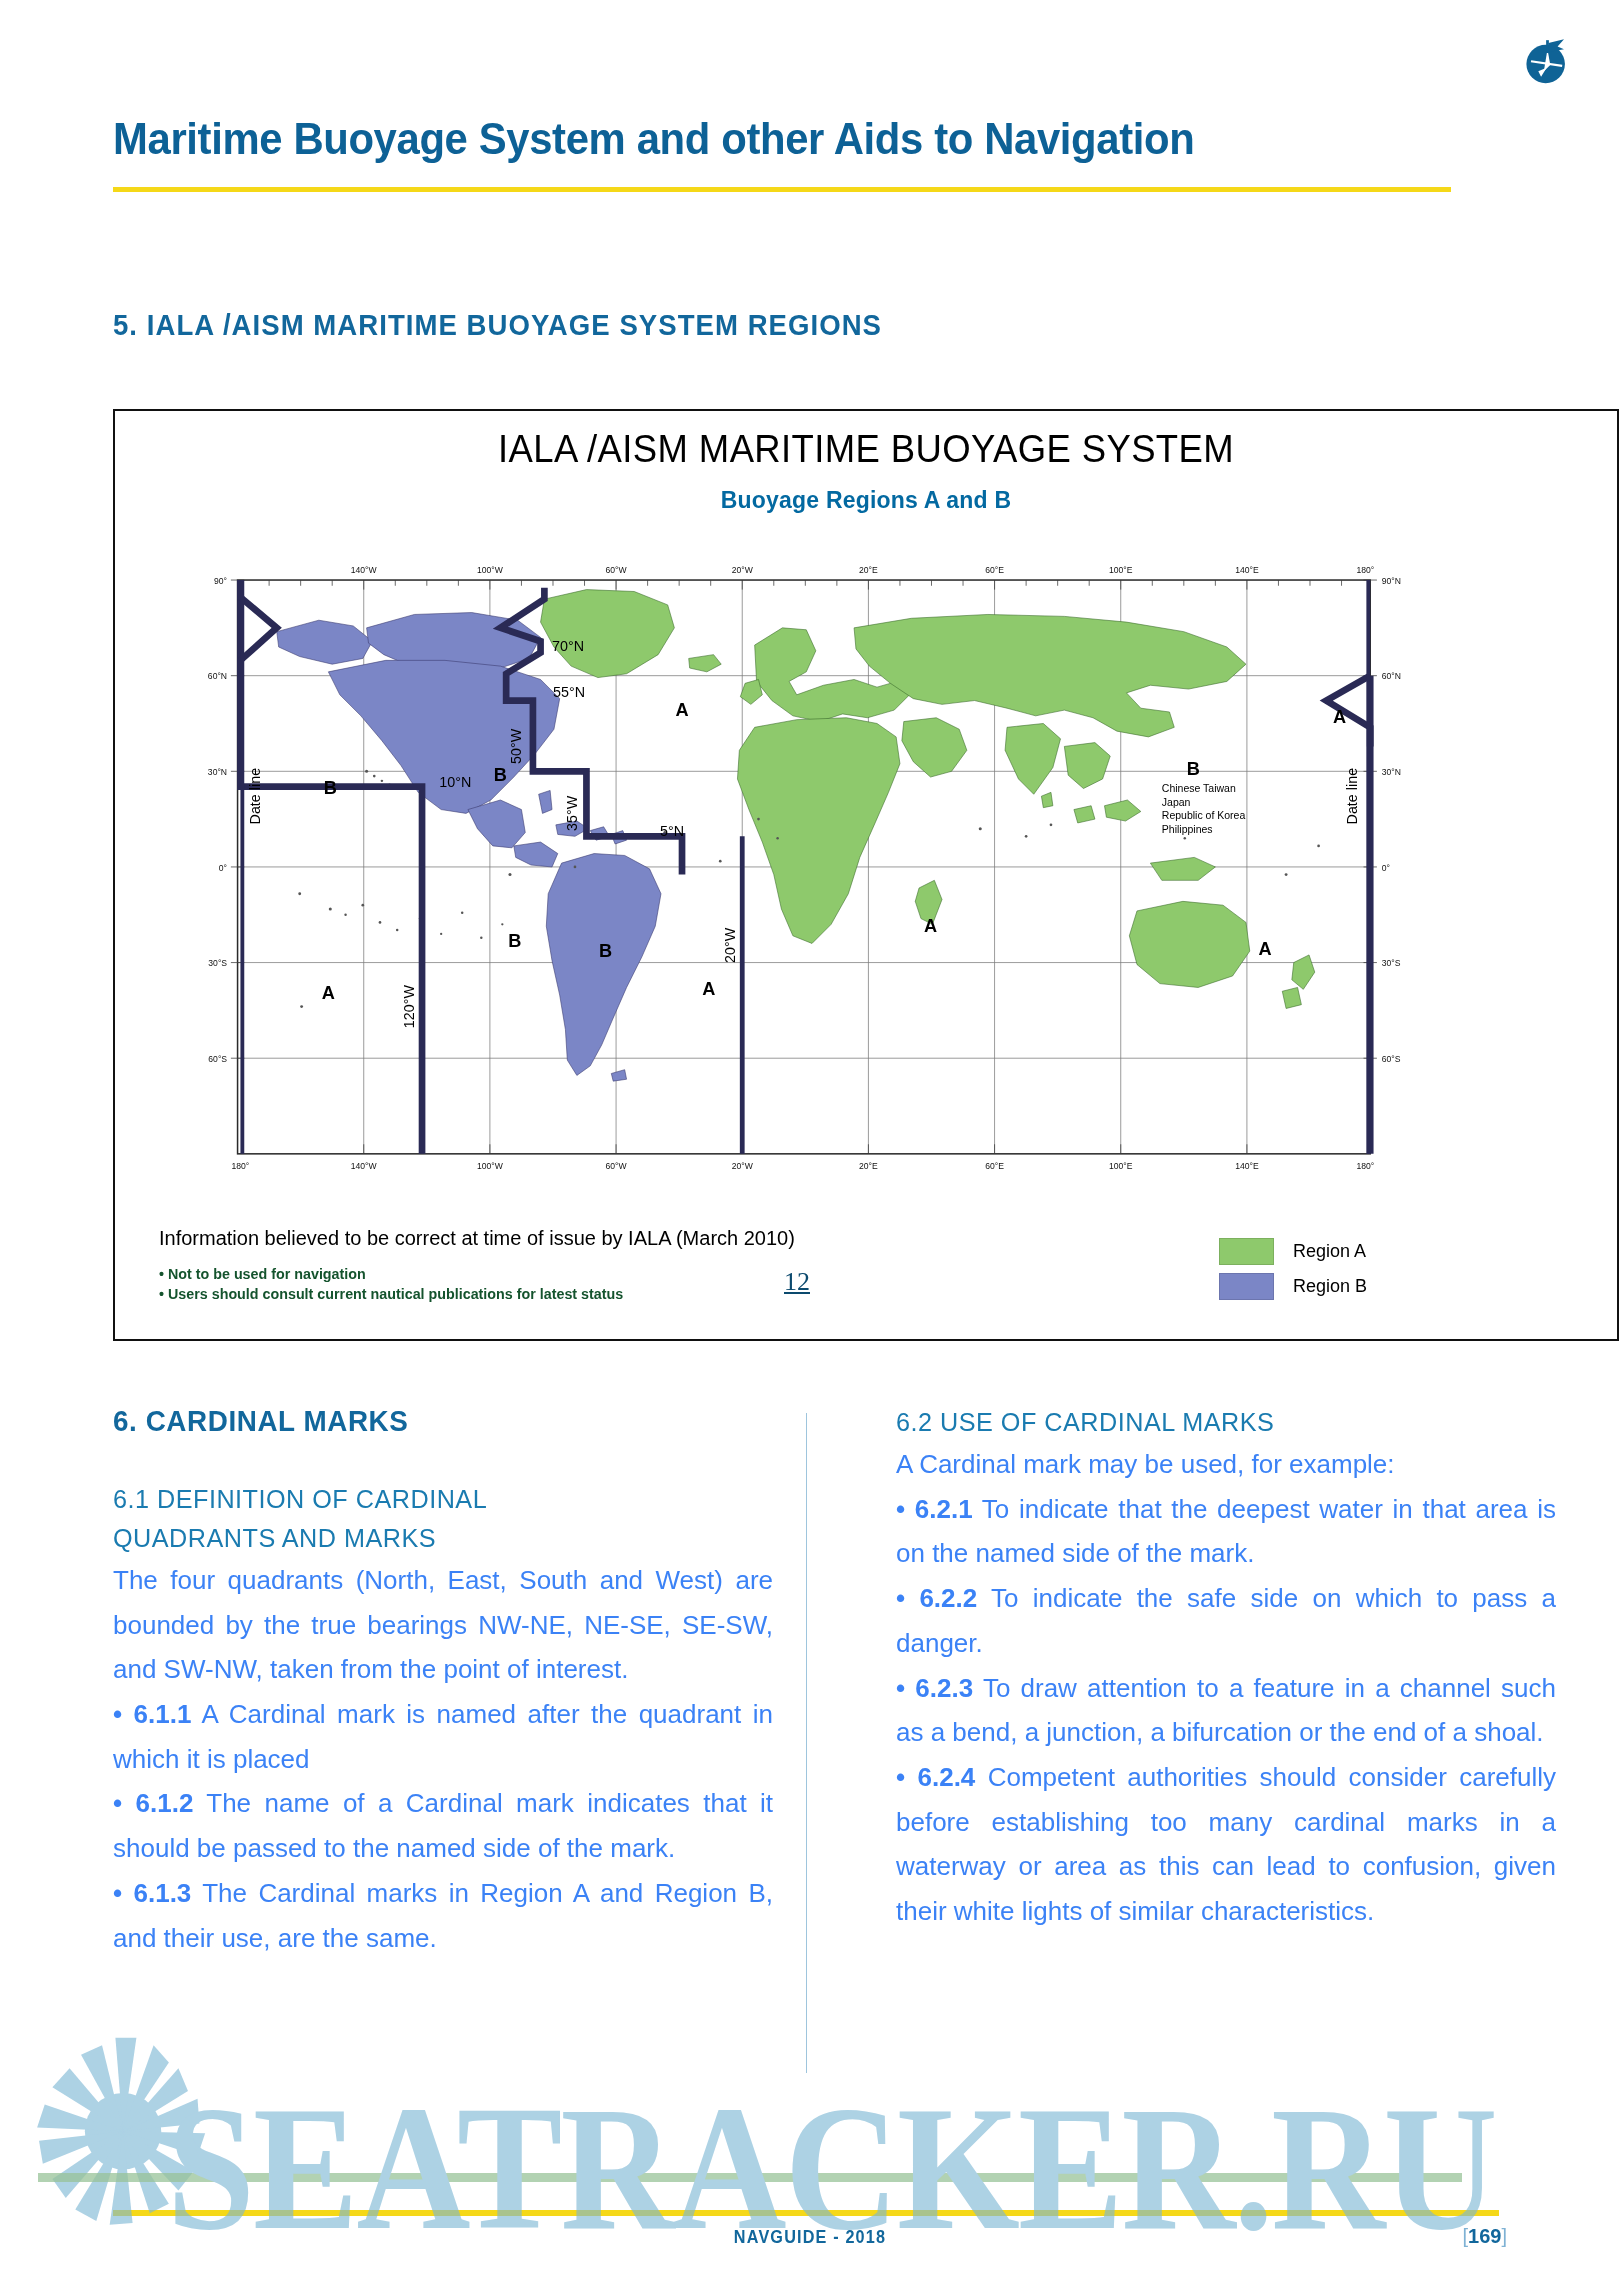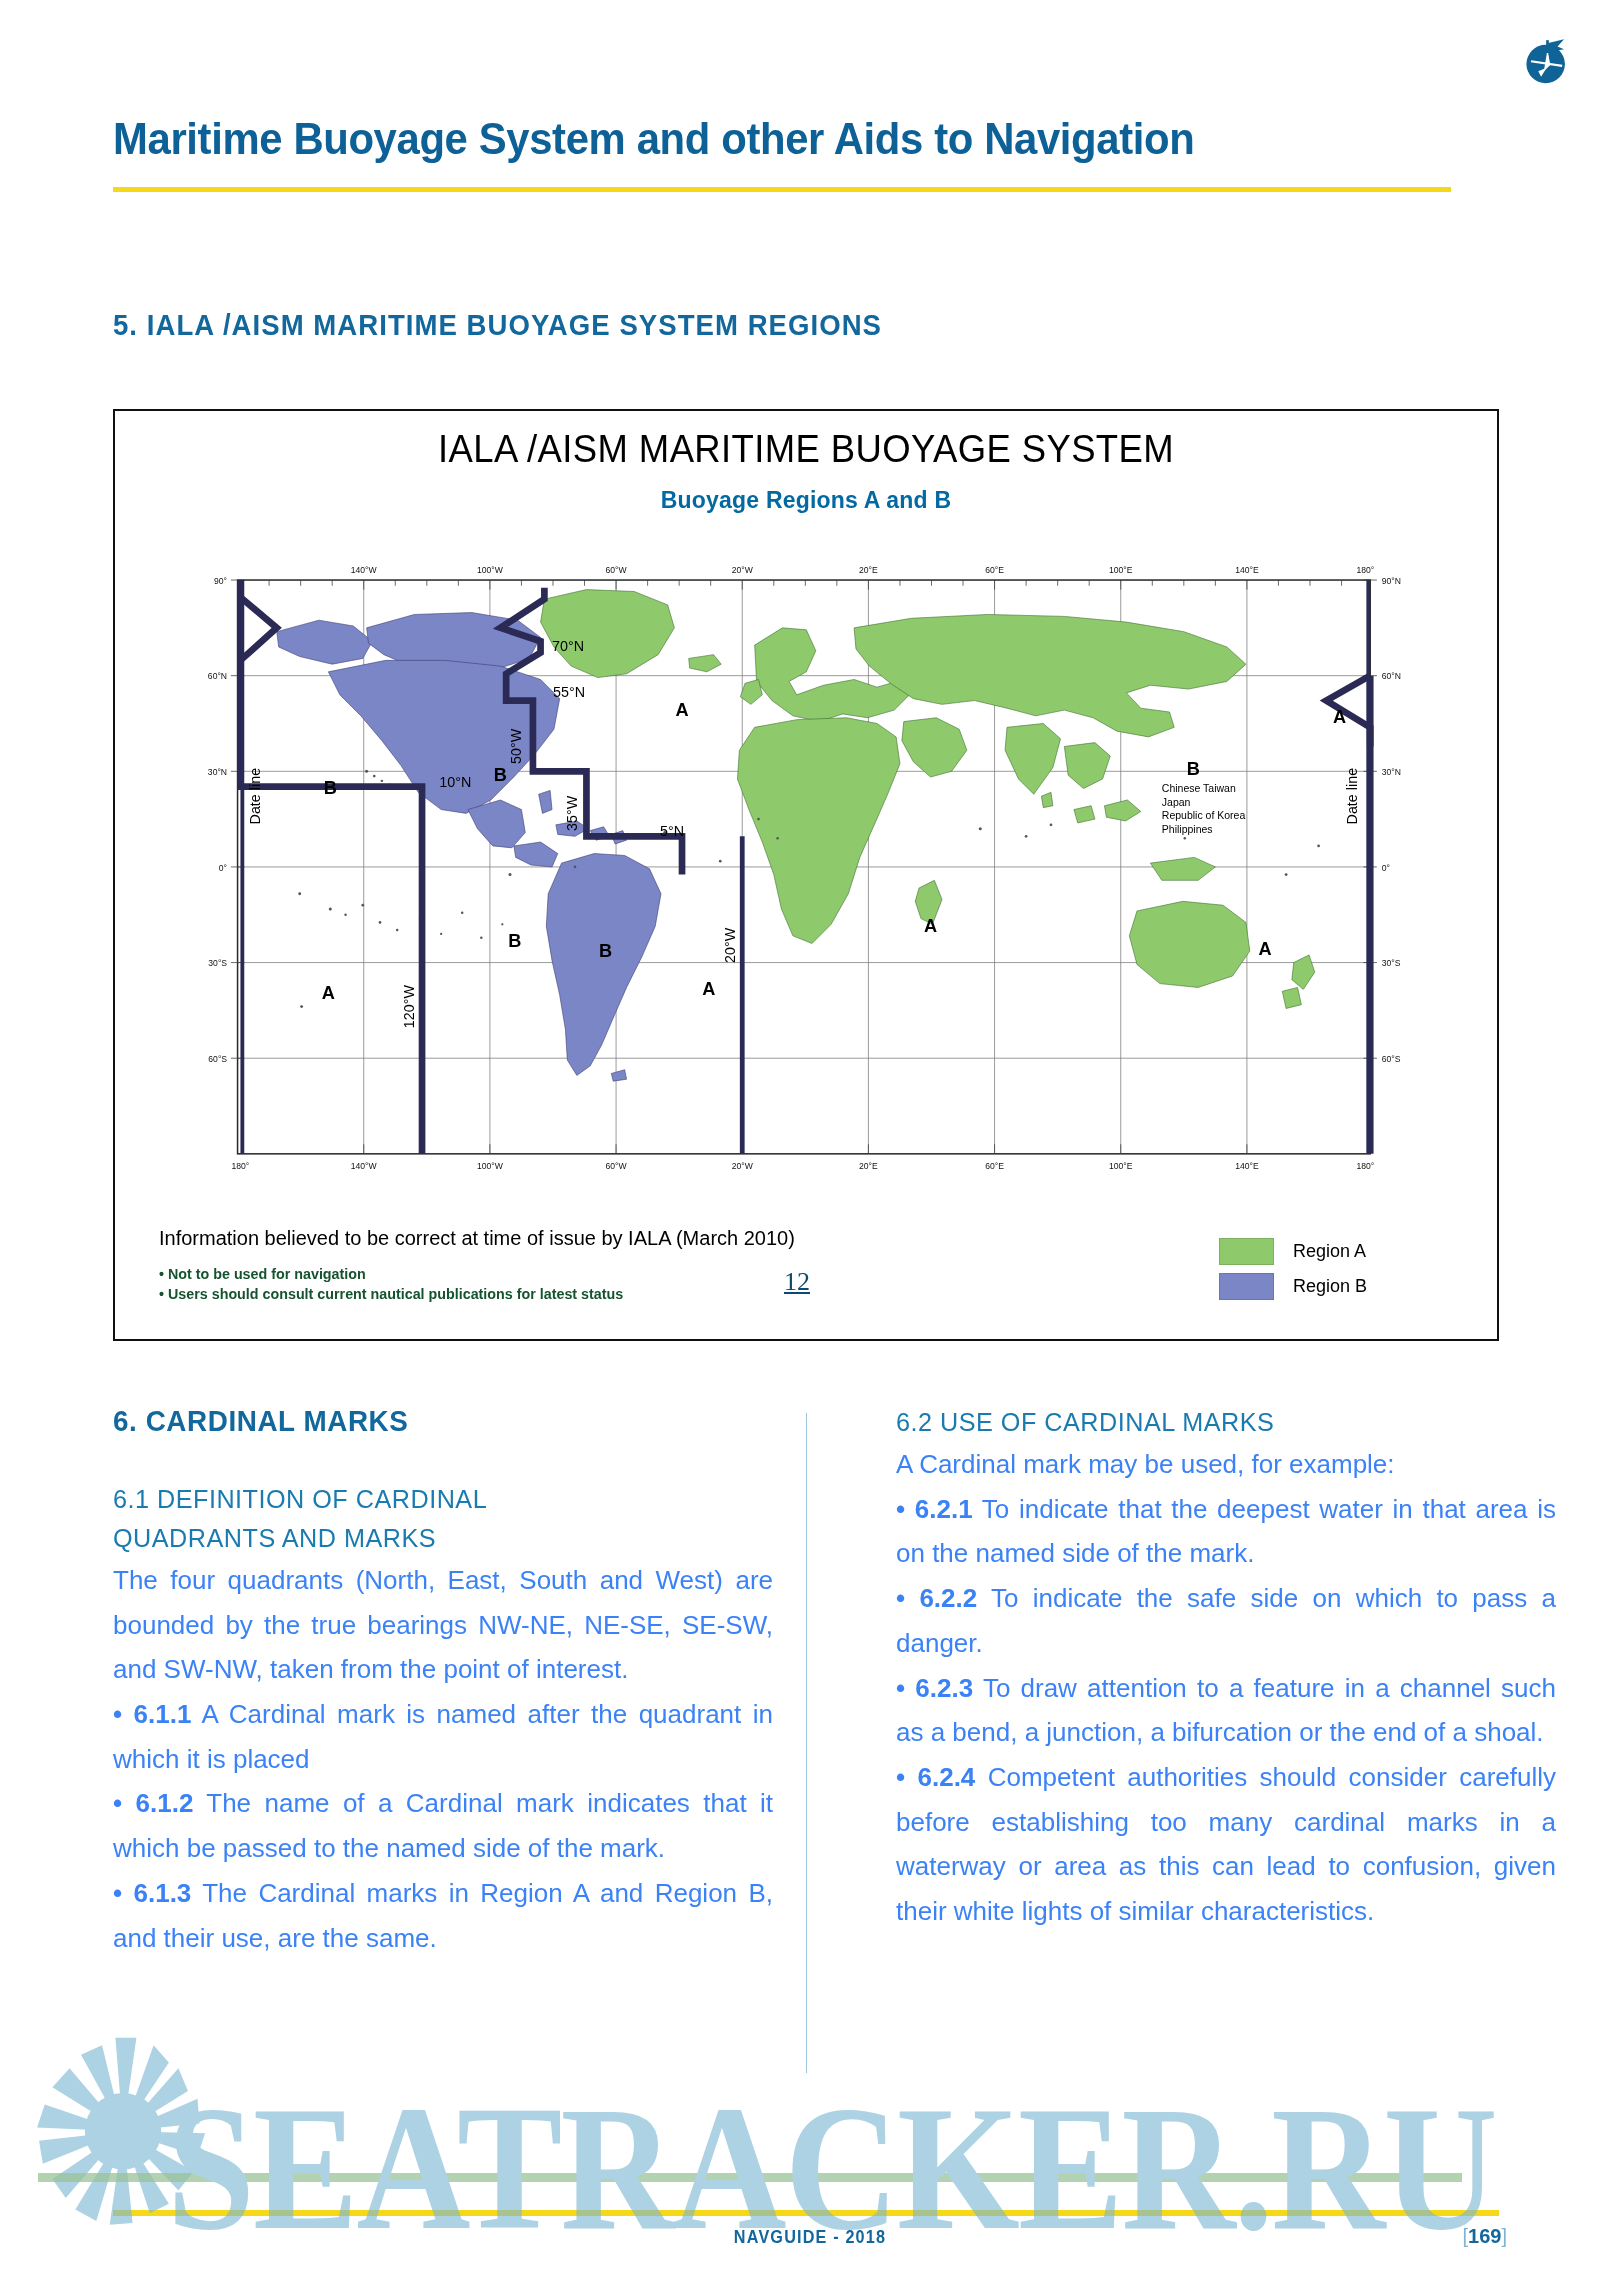--- a/index.html
+++ b/index.html
@@ -62,21 +62,21 @@
     color: #12679c;
     transform: scaleX(0.95);
     transform-origin: left center;
     white-space: nowrap;
   }
 
   
   .map-frame {
     position: absolute;
     left: 113px; top: 409px;
-    width: 1386px; height: 932px;
+    width: 1506px; height: 932px;
     border: 2.9px solid #111;
     background: #fff;
   }
   .map-title {
     position: absolute;
     left: 0; right: 0; top: 17px;
     text-align: center;
     font-size: 38px;
     font-weight: normal;
     color: #000;
@@ -588,21 +588,21 @@
     <h3 class="sub" style="margin-bottom:1.9px">QUADRANTS AND MARKS</h3>
     <p class="body">The four quadrants (North, East, South and West) are bounded by the true bearings NW-NE, NE-SE, SE-SW, and SW-NW, taken from the point of interest.</p>
     <p class="body">
       <b class="bullet-dot">•</b>
       <b>6.1.1</b>
       <span>A Cardinal mark is named after the quadrant in which it is placed</span>
     </p>
     <p class="body">
       <b class="bullet-dot">•</b>
       <b>6.1.2</b>
-      <span>The name of a Cardinal mark indicates that it which be passed to the named side of the mark.</span>
+      <span>The name of a Cardinal mark indicates that it should be passed to the named side of the mark.</span>
     </p>
     <p class="body">
       <b class="bullet-dot">•</b>
       <b>6.1.3</b>
       <span>The Cardinal marks in Region A and Region B, and their use, are the same.</span>
     </p>
   </div>
 
   <div class="col col-right">
     <h3 class="sub" style="margin-bottom:1.9px">6.2 USE OF CARDINAL MARKS</h3>

